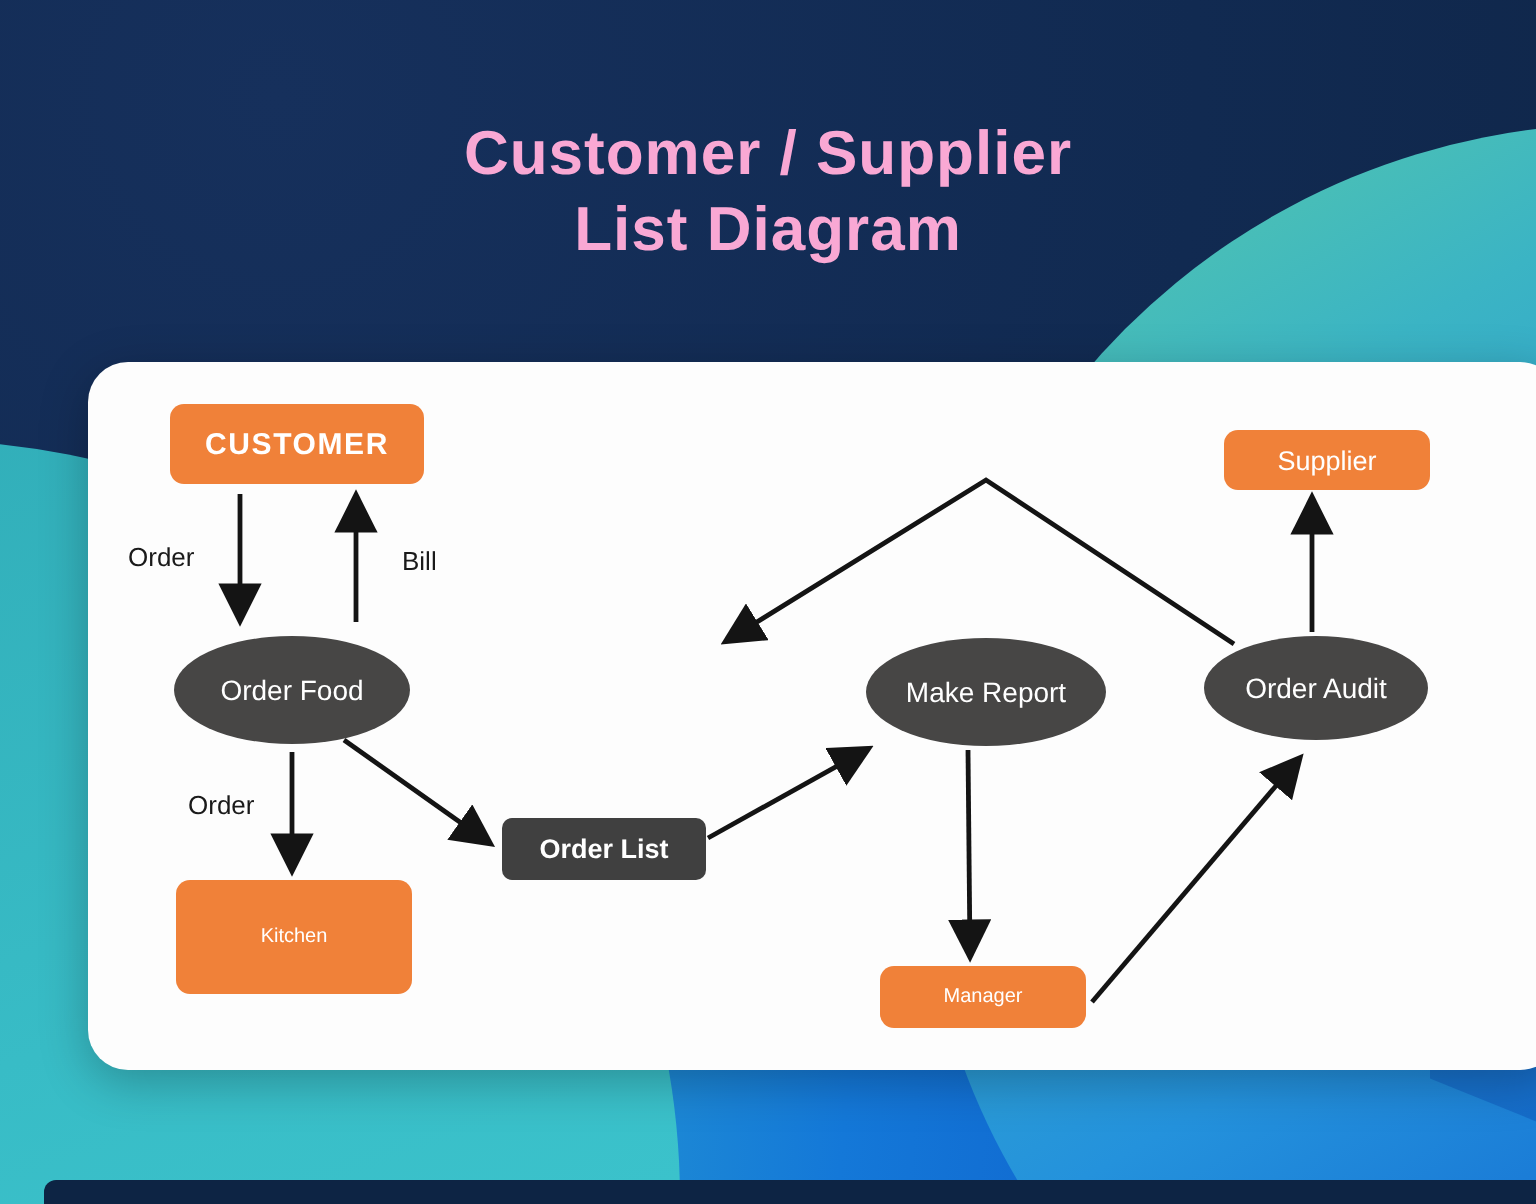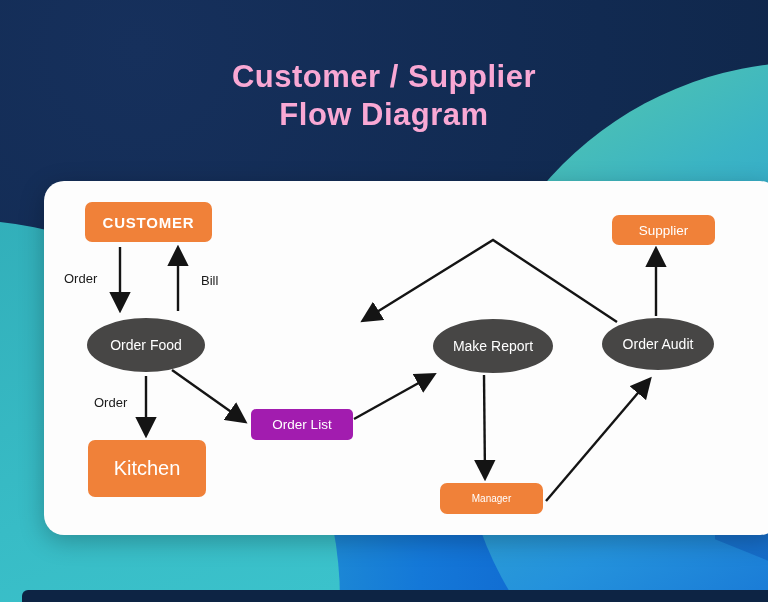--- a/index.html
+++ b/index.html
@@ -51,31 +51,31 @@
     background:#FDFDFD; border-radius:20px;
     box-shadow:0 6px 24px rgba(0,0,0,.25);
   }
   .card * { position:absolute; }
   
   .node {
     display:flex; align-items:center; justify-content:center;
     color:#FFFFFF; text-align:center;
   }
   .rect-orange { background:#F08139; border-radius:7px; }
-  .rect-dark   { background:#a21caf; border-radius:5px; }
+  .rect-dark   { background:#404040; border-radius:5px;font-weight:bold; }
   .ellipse     { background:#474645; border-radius:50%; }
 
   .n-customer   { left:41px;  top:21px;  width:127px; height:40px; font-size:15px; font-weight:bold; letter-spacing:.8px; }
   .n-supplier   { left:568px; top:34px;  width:103px; height:30px; font-size:13.5px; }
   .n-orderfood  { left:43px;  top:137px; width:118px; height:54px; font-size:14px;text-align:right; }
   .n-inventory  { left:214px; top:139px; width:116px; height:52px; font-size:14px; }
   .n-makereport { left:389px; top:138px; width:120px; height:54px; font-size:14px; }
   .n-orderaudit { left:558px; top:137px; width:112px; height:52px; font-size:14px; }
   .n-orderlist  { left:207px; top:228px; width:102px; height:31px; font-size:13.5px; }
-  .n-kitchen    { left:44px;  top:259px; width:118px; height:57px; font-size:20px; }
+  .n-kitchen    { left:44px;  top:259px; width:118px; height:57px; font-size:10px; }
   .n-manager    { left:396px; top:302px; width:103px; height:31px; font-size:10px; }
 
   .edge-label { color:#1A1A1A; font-size:13px; font-weight:normal; }
   .el-order1 { left:20px;  top:90px;  }
   .el-bill   { left:146px; top:92px;margin-left:11px;  }
   .el-order2 { left:50px;  top:214px; }
 
   .edges-svg { left:0; top:0; width:678px; height:354px; }
 </style>
 </head>
@@ -84,21 +84,21 @@
 <div class="bg-layer bg-base"></div>
 <div class="bg-layer bg-bottom-band"></div>
 <div class="bg-layer bg-circle-right"></div>
 <div class="bg-layer bg-facet-1"></div>
 <div class="bg-layer bg-facet-2"></div>
 <div class="bg-layer bg-blob-left"></div>
 <div class="bg-layer bg-bottom-bar"></div>
 
 <div class="title">
   <div>Customer / Supplier</div>
-  <div>Flow Diagram</div>
+  <div>List Diagram</div>
 </div>
 
 <div class="card">
 
   <svg class="edges-svg" width="678" height="354" viewBox="0 0 678 354" fill="none">
     <defs>
       <marker id="ah" markerWidth="9" markerHeight="9" refX="7.2" refY="4.5" orient="auto">
         <path d="M0,0 L9,4.5 L0,9 Z" fill="#141414"></path>
       </marker>
     </defs>

